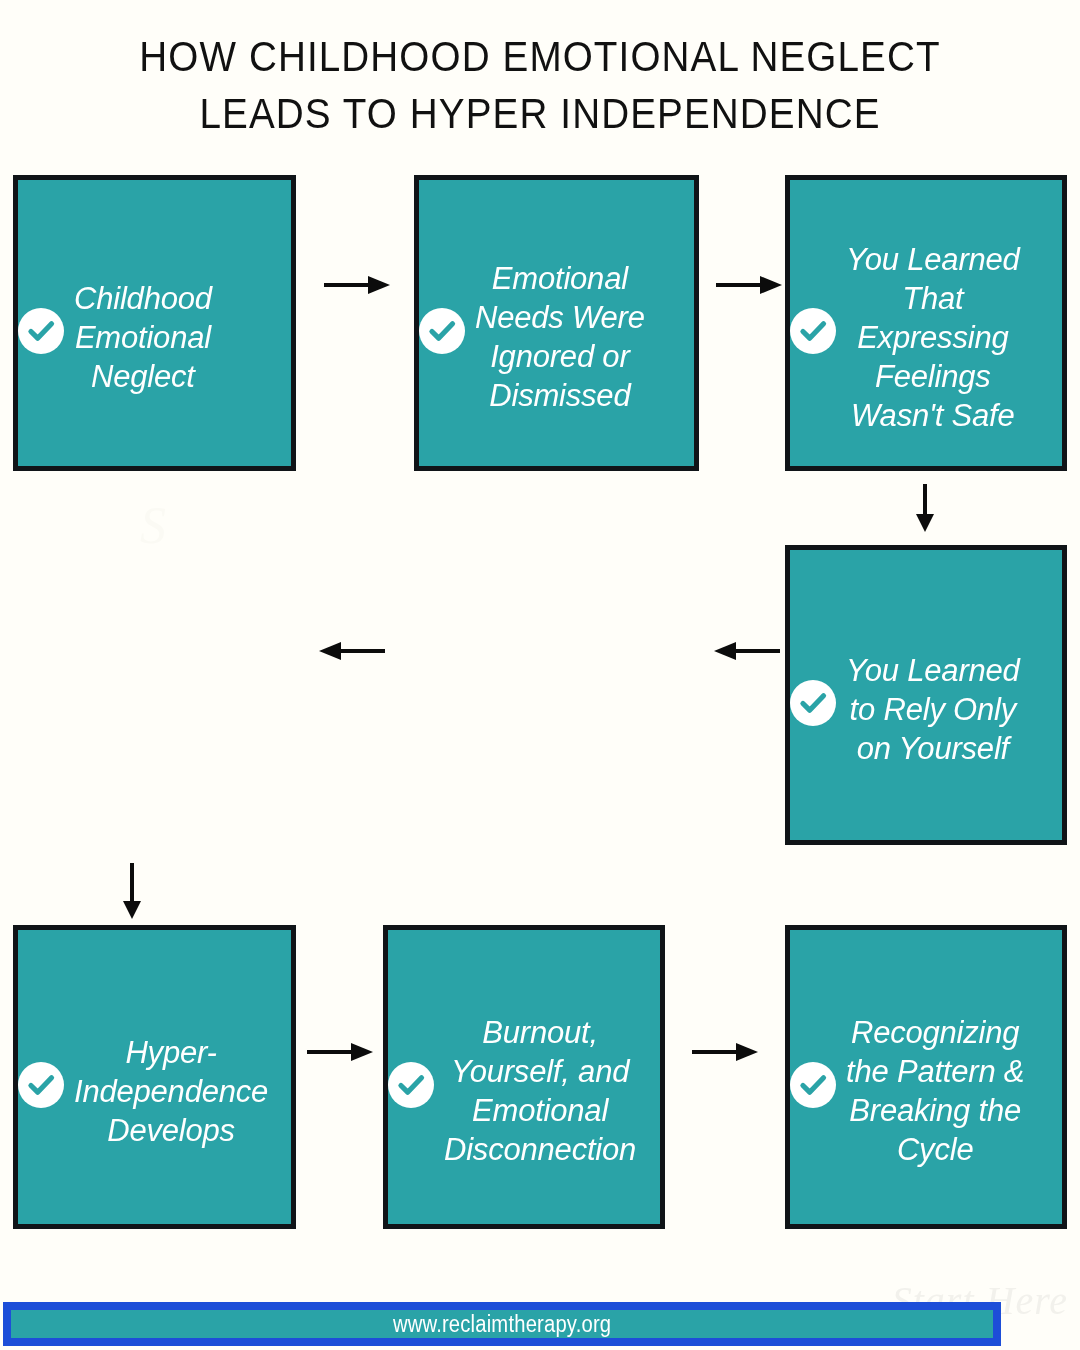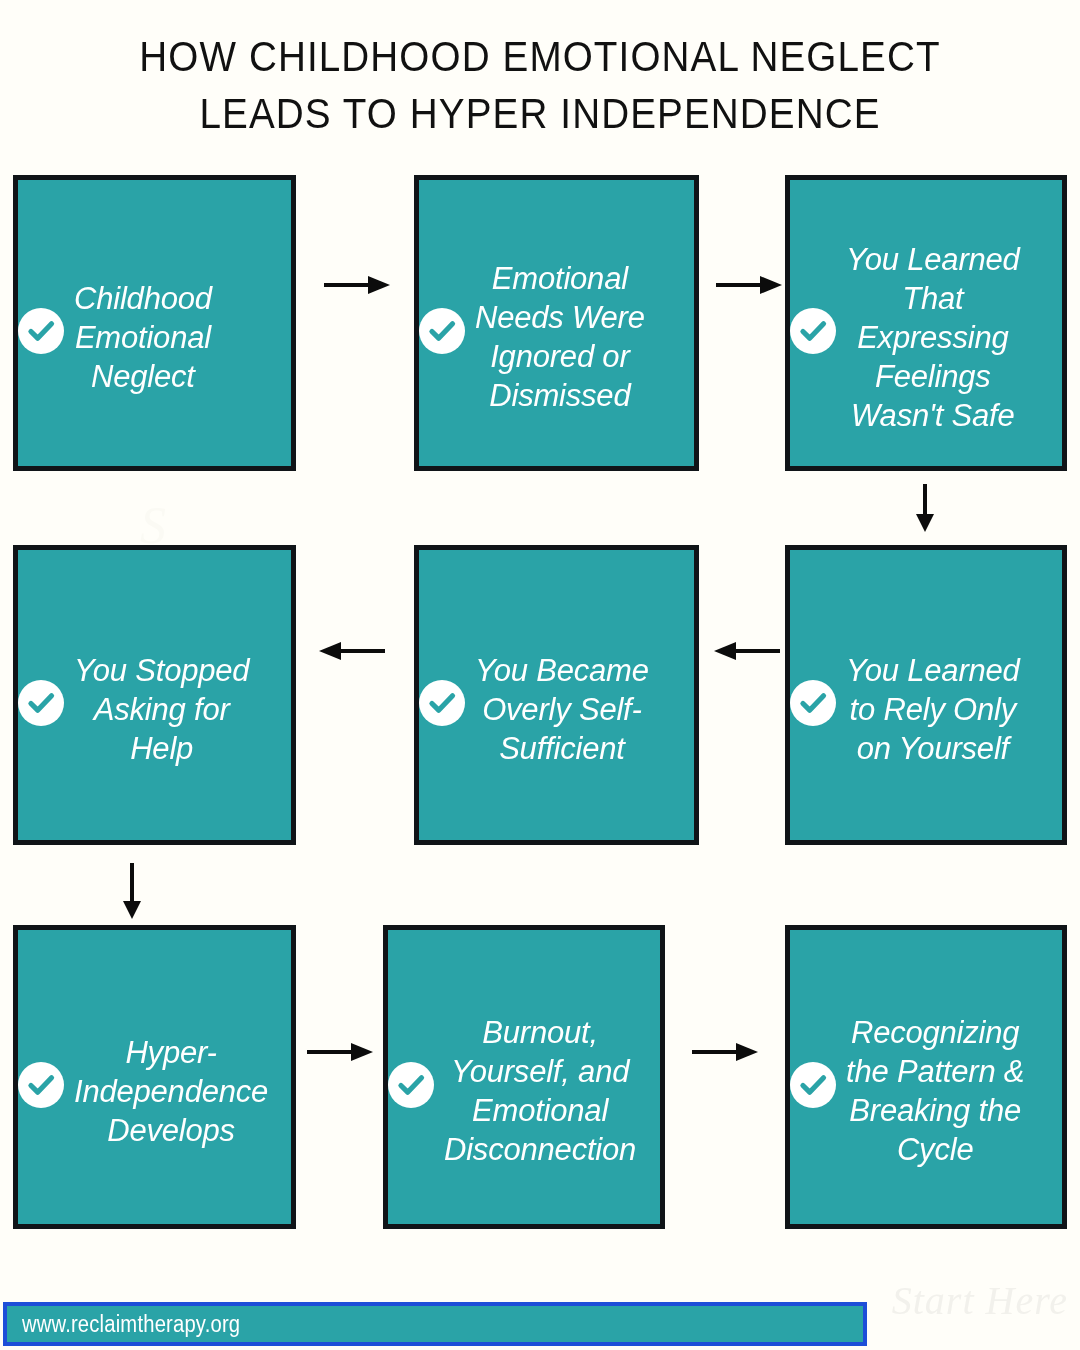--- a/index.html
+++ b/index.html
@@ -91,26 +91,27 @@
   .arrow {
     position: absolute;
   }
   .arrow svg { display: block; }
 
   
   .footer {
     position: absolute;
     left: 3px;
     top: 1302px;
-    width: 864px;
+    width: 998px;
     height: 44px;
     background: #2AA3A7;
-    border: 4px solid #1d4ed8;
+    border: 8px solid #1d4ed8;
     display: flex;
     align-items: center;
+    justify-content: center;
   }
 
   .footer-text {
     color: #FFFFFF;
     font-family: "Liberation Sans", sans-serif;
     font-size: 23px;
     letter-spacing: 0.2px;
     transform: scaleX(0.88);
   }
 
@@ -191,46 +192,28 @@
 Wasn't Safe</div>
   </div>
 
   <div class="arrow" style="left:911px; top:483px;">
     <svg width="28" height="50" viewBox="0 0 28 50">
       <line x1="14" y1="1" x2="14" y2="34" stroke="#0C0C0C" stroke-width="4"></line>
       <polygon points="5,31 14,49 23,31" fill="#0C0C0C"></polygon>
     </svg>
   </div>
 
-  <div class="box r2 c1">
-    <svg class="check-icon" viewBox="0 0 48 48">
-      <circle cx="24" cy="24" r="24" fill="#FFFFFF"></circle>
-      <path d="M13.5 24.5 L20.5 31.5 L35 16.5" fill="none" stroke="#2AA3A7" stroke-width="5.4" stroke-linecap="round" stroke-linejoin="round"></path>
-    </svg>
-    <div class="box-label">You Stopped
-Asking for
-Help</div>
-  </div>
 
   <div class="arrow" style="left:315px; top:637px;">
     <svg width="72" height="28" viewBox="0 0 72 28">
       <line x1="22" y1="14" x2="70" y2="14" stroke="#0C0C0C" stroke-width="4"></line>
       <polygon points="26,5 4,14 26,23" fill="#0C0C0C"></polygon>
     </svg>
   </div>
 
-  <div class="box r2 c2">
-    <svg class="check-icon" viewBox="0 0 48 48">
-      <circle cx="24" cy="24" r="24" fill="#FFFFFF"></circle>
-      <path d="M13.5 24.5 L20.5 31.5 L35 16.5" fill="none" stroke="#2AA3A7" stroke-width="5.4" stroke-linecap="round" stroke-linejoin="round"></path>
-    </svg>
-    <div class="box-label">You Became
-Overly Self-
-Sufficient</div>
-  </div>
 
   <div class="arrow" style="left:710px; top:637px;">
     <svg width="72" height="28" viewBox="0 0 72 28">
       <line x1="22" y1="14" x2="70" y2="14" stroke="#0C0C0C" stroke-width="4"></line>
       <polygon points="26,5 4,14 26,23" fill="#0C0C0C"></polygon>
     </svg>
   </div>
 
   <div class="box r2 c3">
     <svg class="check-icon" viewBox="0 0 48 48">

